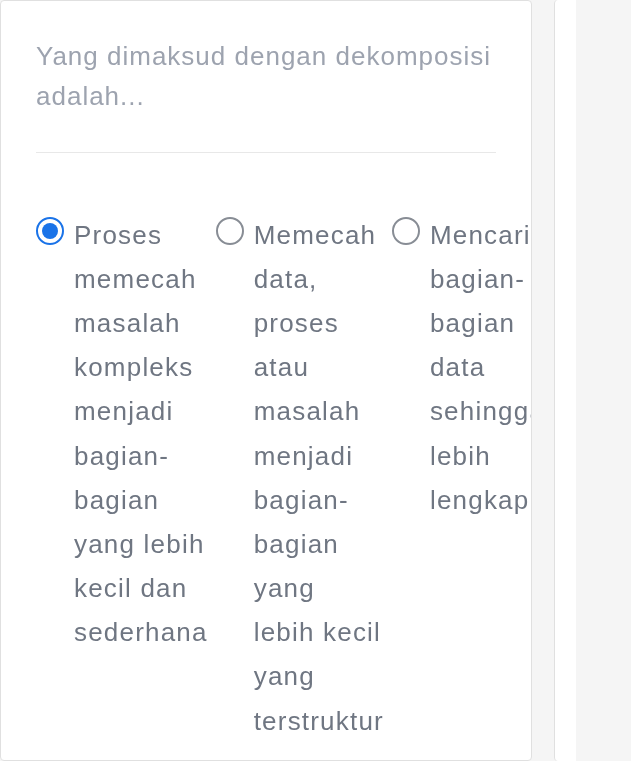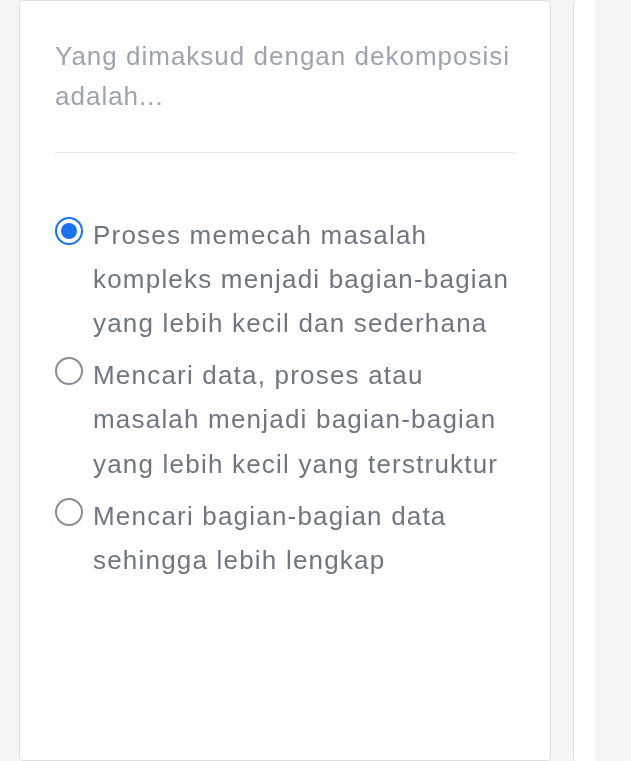--- a/index.html
+++ b/index.html
@@ -16,40 +16,39 @@
       align-items: flex-start;
     }
     .card {
       background: #ffffff;
       border: 1px solid #e0e0e0;
       border-radius: 4px;
       width: 532px;
       padding: 0 35px;
       height: 761px;
       overflow: hidden;
-      margin-left: 19px;
     }
     .question-text {
       color: #9da3af;
       font-size: 26px;
       letter-spacing: 1px;
       line-height: 1.55;
       font-weight: 400;
       padding-top: 35px;
       padding-bottom: 35px;
     }
     .divider {
       border: none;
       border-top: 1px solid #e8e8e8;
       margin: 0;
     }
     .options {
       padding-top: 60px;
       display: flex;
-      flex-direction: column;
+      flex-direction: row;
       gap: 8px;
     }
     .option {
       display: flex;
       align-items: flex-start;
       gap: 10px;
     }
     .radio {
       width: 28px;
       height: 28px;
@@ -96,21 +95,21 @@
 <div class="card">
   <div class="question-text">Yang dimaksud dengan dekomposisi adalah...</div>
   <hr class="divider">
   <div class="options">
     <div class="option">
       <span class="radio selected"></span>
       <span class="option-label">Proses memecah masalah kompleks menjadi bagian-bagian yang lebih kecil dan sederhana</span>
     </div>
     <div class="option">
       <span class="radio"></span>
-      <span class="option-label">Mencari data, proses atau masalah menjadi bagian-bagian yang lebih kecil yang terstruktur</span>
+      <span class="option-label">Memecah data, proses atau masalah menjadi bagian-bagian yang lebih kecil yang terstruktur</span>
     </div>
     <div class="option">
       <span class="radio"></span>
       <span class="option-label">Mencari bagian-bagian data sehingga lebih lengkap</span>
     </div>
   </div>
 </div>
 <div class="right-edge"></div>
 
 </body></html>

